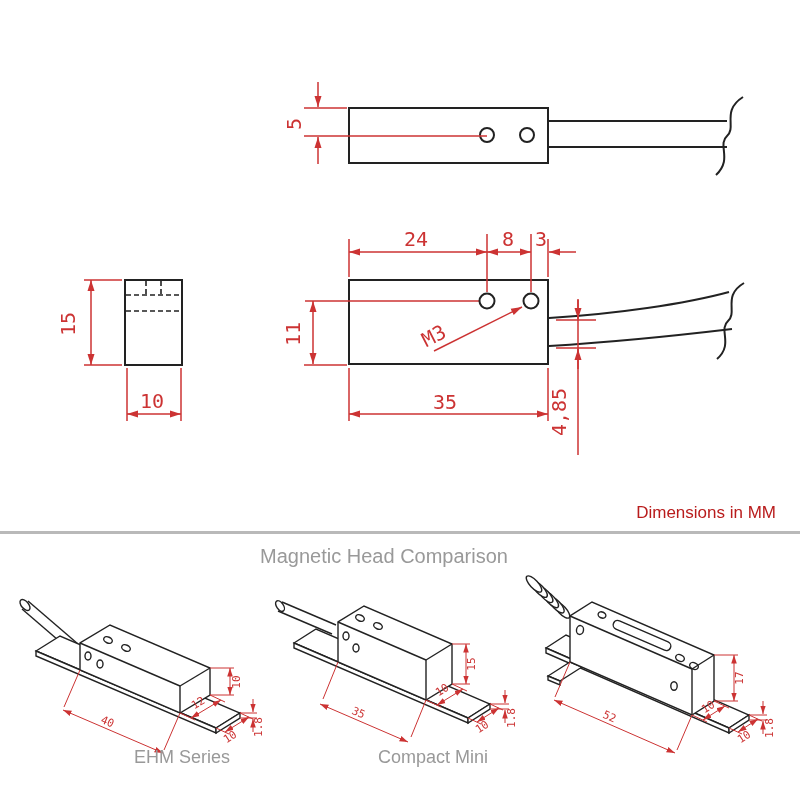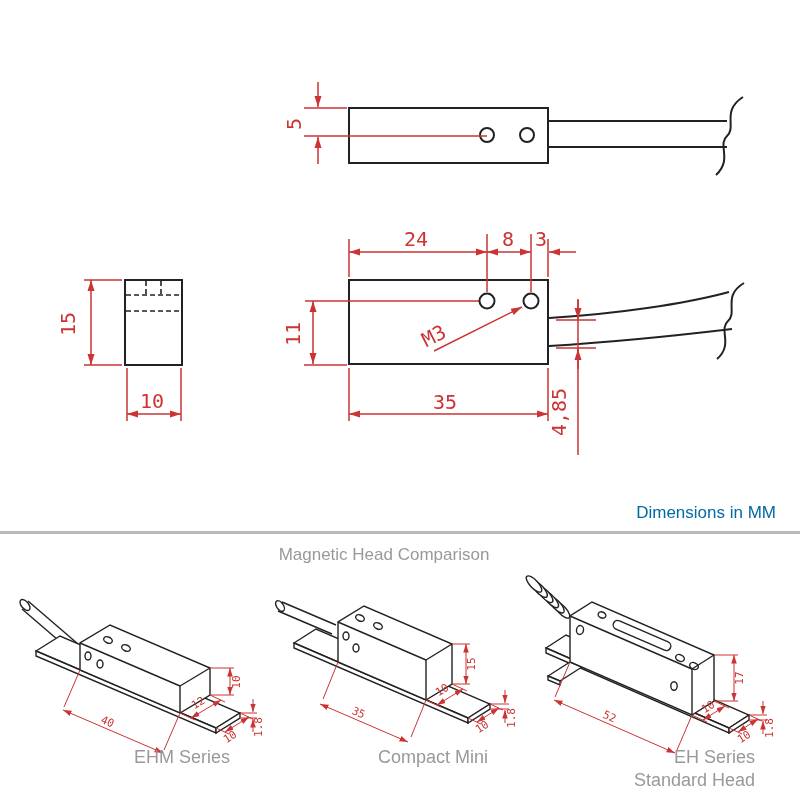--- a/index.html
+++ b/index.html
@@ -9,23 +9,23 @@
   
   .k {stroke:#222;stroke-width:2;fill:none;}
   .kf{stroke:#222;stroke-width:2;fill:#fff;}
   .k1{stroke:#222;stroke-width:1.4;fill:none;}
   .k1f{stroke:#222;stroke-width:1.4;fill:#fff;}
   .kd{stroke:#222;stroke-width:1.6;fill:none;stroke-dasharray:5 3;}
   .r {stroke:#cc3333;stroke-width:1.5;fill:none;}
   .r1{stroke:#cc3333;stroke-width:1;fill:none;}
   text.dim {font-family:"DejaVu Sans Mono", monospace;font-size:20px;fill:#cc3333;stroke:none;}
   text.dimS{font-family:"DejaVu Sans Mono", monospace;font-size:11px;fill:#cc3333;stroke:none;}
-  #units-note{position:absolute;top:503px;right:24px;font-size:17px;color:#0369a1;}
+  #units-note{position:absolute;top:503px;right:24px;font-size:17px;color:#b91c1c;}
   #divider{position:absolute;top:531px;left:0;width:800px;height:3px;background:#b9b9b9;}
-  #cmp-title{position:absolute;top:545px;left:0;width:768px;text-align:center;font-size:17px;color:#999;}
+  #cmp-title{position:absolute;top:545px;left:0;width:768px;text-align:center;font-size:20px;color:#999;}
   .head-label{position:absolute;top:746px;text-align:right;font-size:18px;line-height:23px;color:#999;}
 </style>
 </head>
 <body>
 
 <div id="stage">
 
   <svg width="0" height="0" style="position:absolute">
     <defs>
       <marker id="arL" markerUnits="userSpaceOnUse" markerWidth="12" markerHeight="10" refX="11" refY="4.5" orient="auto-start-reverse">
@@ -298,18 +298,14 @@
       <text class="dimS" transform="translate(251,158) rotate(-90)" text-anchor="middle">1.8</text>
     </g>
   </svg>
 
   <div class="head-label" style="left:15px;width:215px">
     <div>EHM Series</div>
   </div>
   <div class="head-label" style="left:272px;width:216px">
     <div>Compact Mini</div>
   </div>
-  <div class="head-label" style="left:535px;width:220px">
-    <div>EH Series</div>
-    <div>Standard Head</div>
-  </div>
 
 </div>
 
 </body></html>

